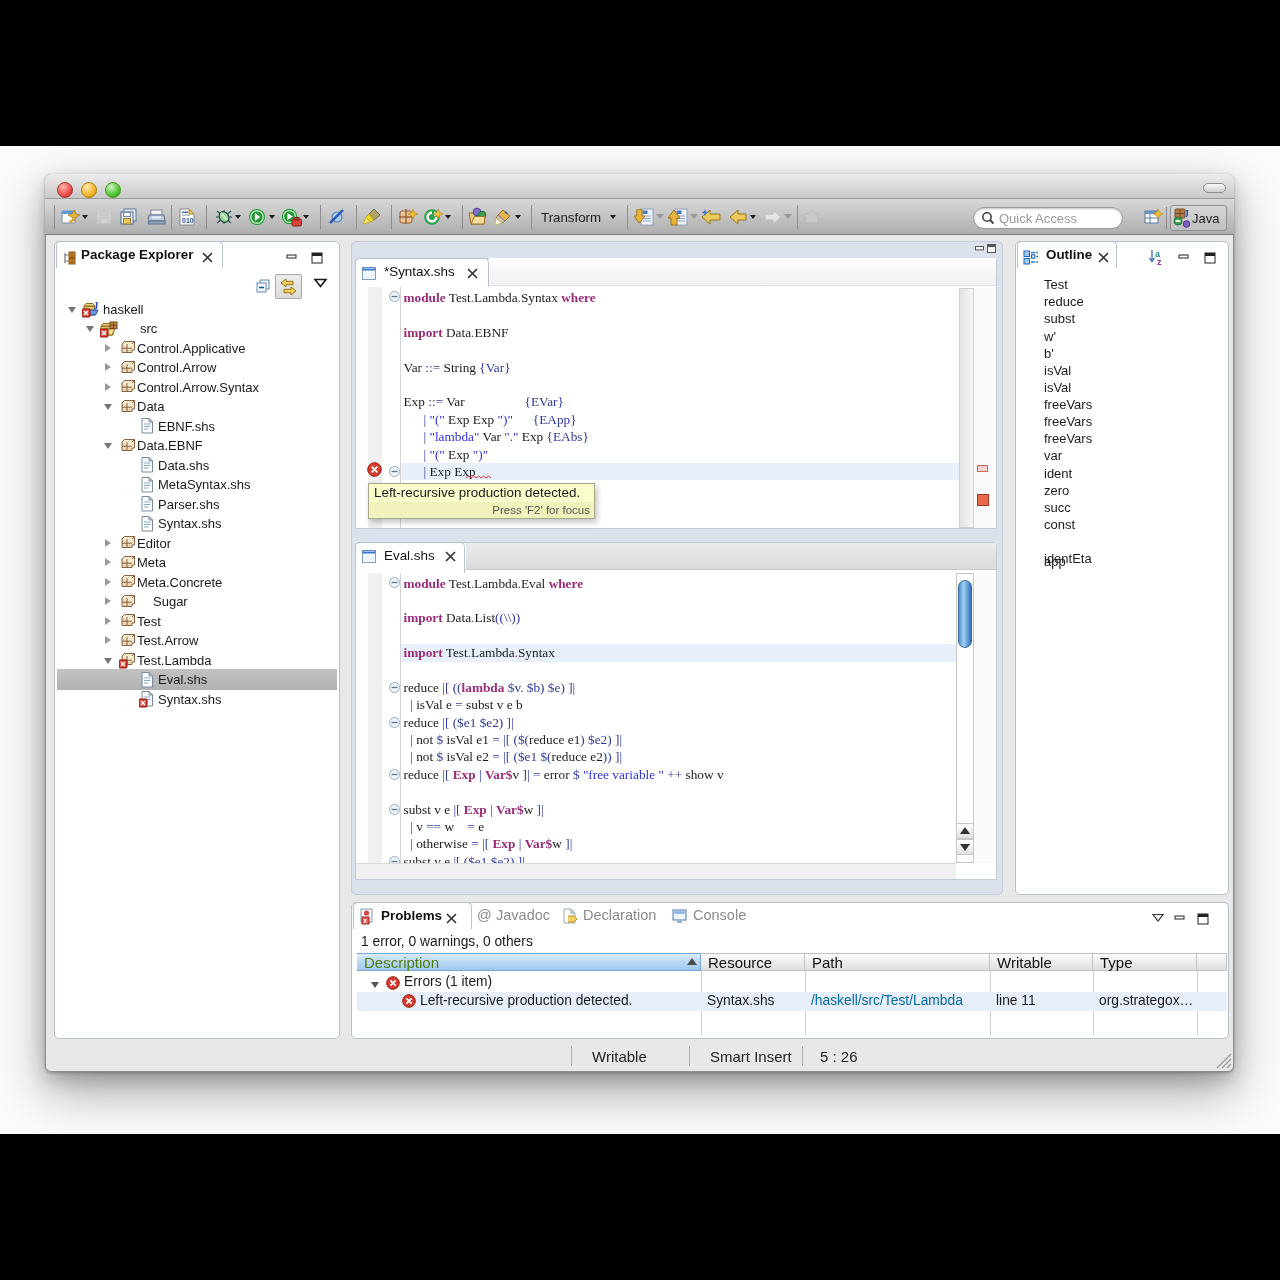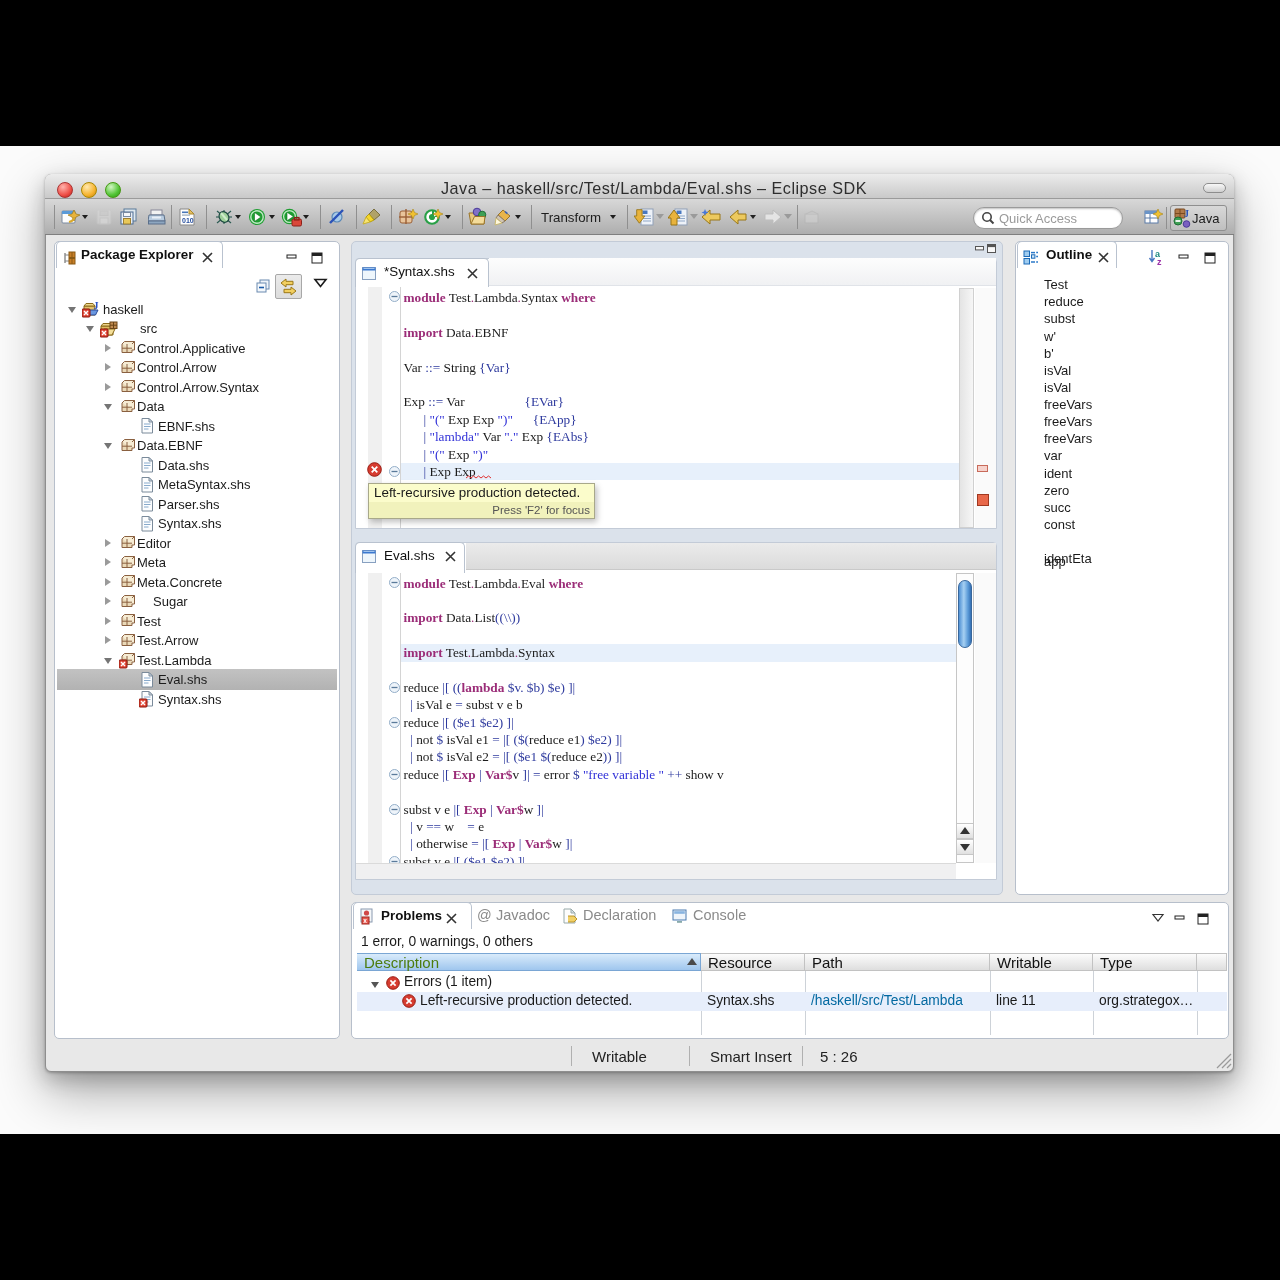--- a/index.html
+++ b/index.html
@@ -40,21 +40,20 @@
 </style>
 </head>
 <body>
 <div id="page">
   <div id="desk"></div>
   <div id="win"></div>
   <div id="titlebar"></div>
   <div class="light" style="left:56.5px;background:radial-gradient(circle at 5px 4px,#ffb3ad,#ee4f47 60%,#b01b14);border:0.5px solid #a33;"></div>
   <div class="light" style="left:80.5px;background:radial-gradient(circle at 5px 4px,#ffe9b0,#f6b32d 60%,#c07c10);border:0.5px solid #a80;"></div>
   <div class="light" style="left:104.5px;background:radial-gradient(circle at 5px 4px,#d2f5c3,#51c434 60%,#2e8f19);border:0.5px solid #491;"></div>
-  <div id="ttext">Java – haskell/src/Test/Lambda/Eval.shs – Eclipse SDK</div>
   <div class="abs" style="left:1203px;top:182.5px;width:23px;height:10px;border-radius:5px;
        background:linear-gradient(#f8f8f8,#d0d0d0);border:1px solid #8d8d8d;box-sizing:border-box;"></div>
   <div id="toolbar"></div>
   <div class="tsep" style="left:53.6px;"></div>
   <svg class="abs" style="left:61px;top:208px;" width="20" height="20">
     <rect x="1" y="3" width="13" height="12" rx="1" fill="#fdfdfd" stroke="#7a8aa0"></rect>
     <rect x="1" y="3" width="13" height="3" fill="#5a9ad8"></rect>
     <path d="M13 2 L15 6 L19 7 L15 9 L13 13 L11 9 L7 7 L11 6 Z" fill="#e8b33c" stroke="#9a7717" stroke-width="0.7"></path>
     <path d="M8 14 Q13 13 13 9" stroke="#d9a82c" stroke-width="2.2" fill="none"></path>
   </svg>

